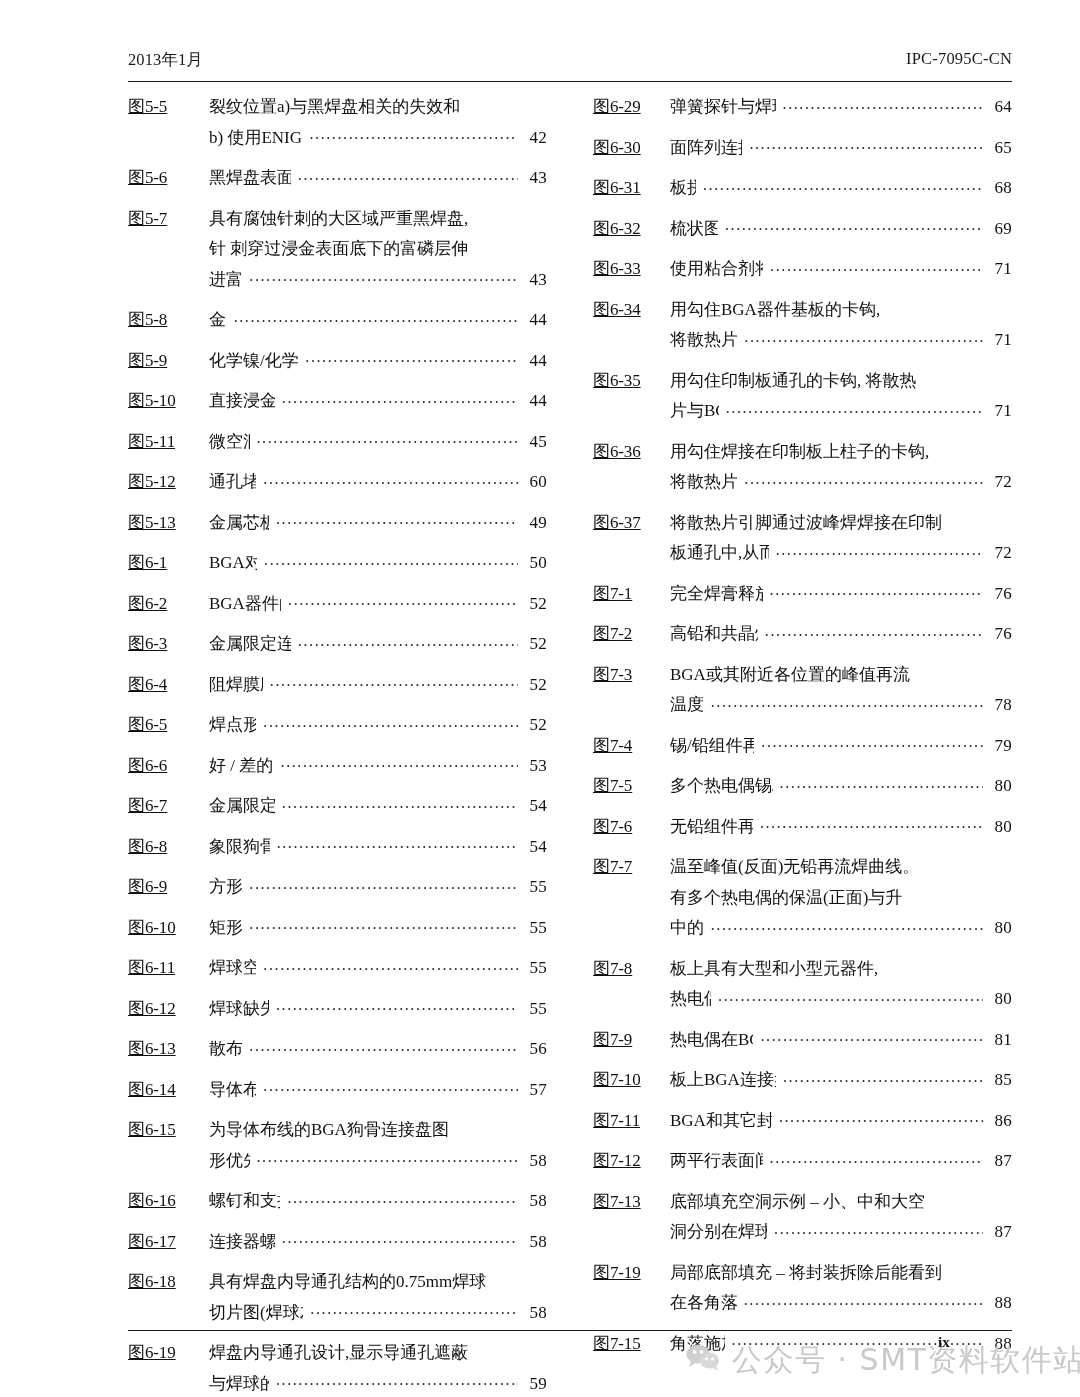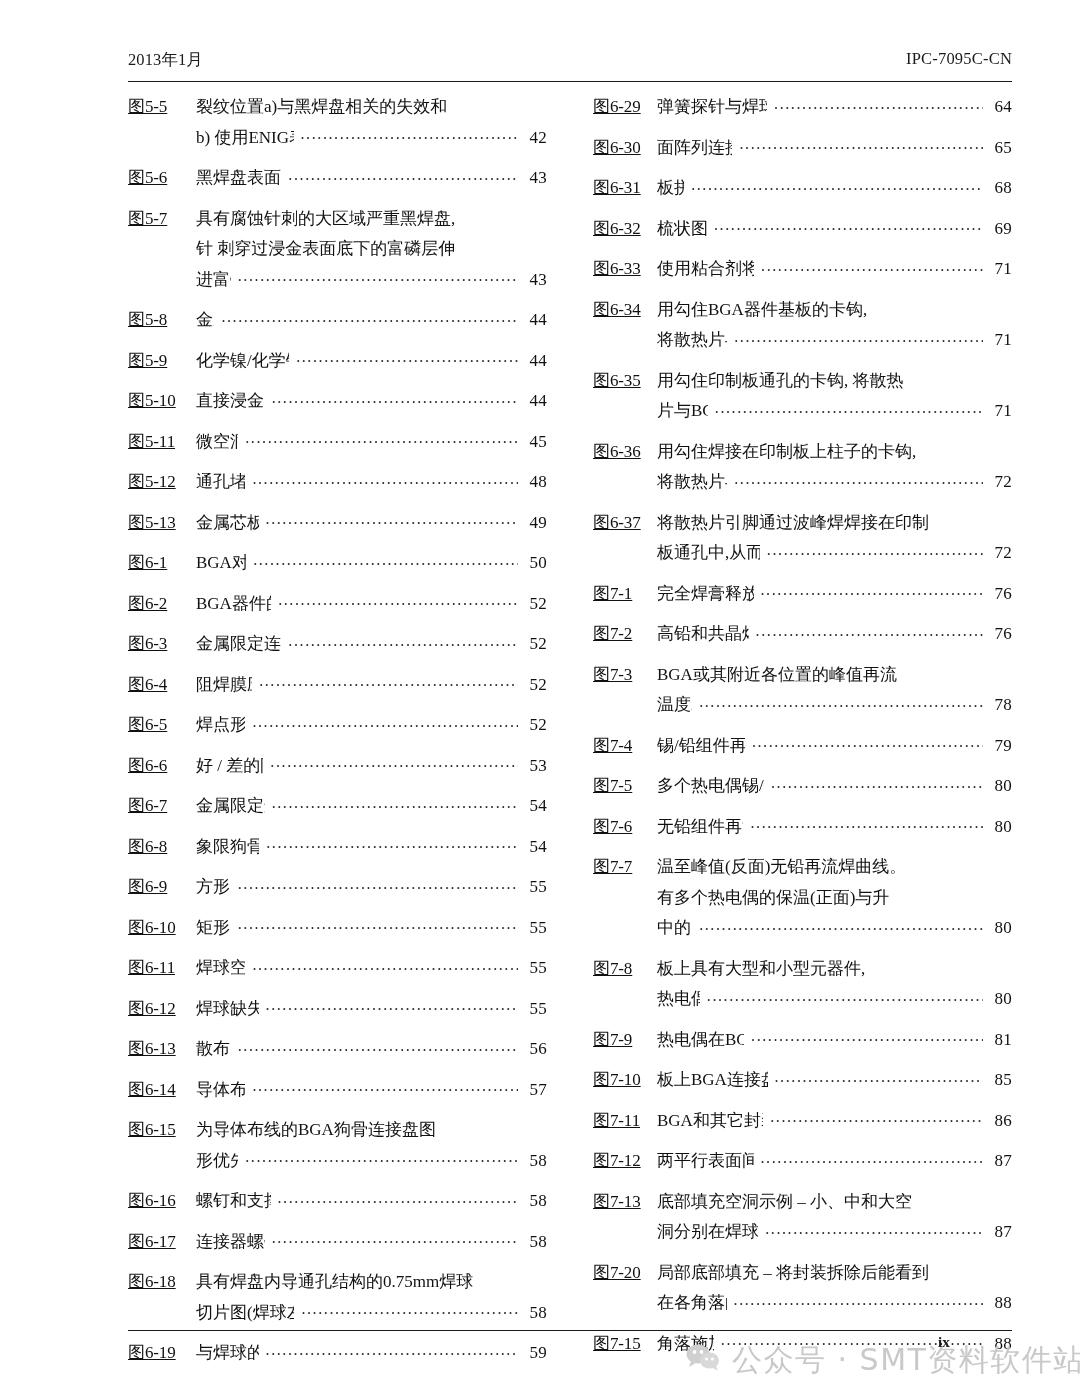--- a/index.html
+++ b/index.html
@@ -80,20 +80,21 @@
     white-space: nowrap;
     letter-spacing: -0.1px;
     text-decoration: underline;
   }
   .toc-col-left .fig-label { width: 68px; }
   .toc-col-right .fig-label { width: 64px; }
 
   .fig-body {
     flex: 1 1 auto;
     min-width: 0;
+    margin-left: 13px;
   }
   .fig-line {
     display: block;
     white-space: nowrap;
   }
   
   .fig-line.last {
     display: flex;
     align-items: baseline;
     width: 100%;
@@ -235,21 +236,21 @@
               <span class="pg">45</span>
             </span>
           </div>
         </div>
         <div class="toc-entry">
           <span class="fig-label">图5-12</span>
           <div class="fig-body">
             <span class="fig-line last">
               <span class="fig-text">通孔堵塞方法</span>
               <span class="leader">..................................................................................................</span>
-              <span class="pg">48</span>
+              <span class="pg">60</span>
             </span>
           </div>
         </div>
         <div class="toc-entry">
           <span class="fig-label">图5-13</span>
           <div class="fig-body">
             <span class="fig-line last">
               <span class="fig-text">金属芯板结构示例</span>
               <span class="leader">..................................................................................................</span>
               <span class="pg">49</span>
@@ -434,20 +435,21 @@
             <span class="fig-line last">
               <span class="fig-text">切片图(焊球左上角缩进是人为的)</span>
               <span class="leader">..................................................................................................</span>
               <span class="pg">58</span>
             </span>
           </div>
         </div>
         <div class="toc-entry">
           <span class="fig-label">图6-19</span>
           <div class="fig-body">
+            <span class="fig-line">焊盘内导通孔设计,显示导通孔遮蔽</span>
             <span class="fig-line last">
               <span class="fig-text">与焊球的切片图示</span>
               <span class="leader">..................................................................................................</span>
               <span class="pg">59</span>
             </span>
           </div>
         </div>
       </div>
     <div class="toc-col toc-col-right">
         <div class="toc-entry">
@@ -673,21 +675,21 @@
           <div class="fig-body">
             <span class="fig-line">底部填充空洞示例 – 小、中和大空</span>
             <span class="fig-line last">
               <span class="fig-text">洞分别在焊球的左上、左下和左侧</span>
               <span class="leader">..................................................................................................</span>
               <span class="pg">87</span>
             </span>
           </div>
         </div>
         <div class="toc-entry">
-          <span class="fig-label">图7-20</span>
+          <span class="fig-label">图7-19</span>
           <div class="fig-body">
             <span class="fig-line">局部底部填充 – 将封装拆除后能看到</span>
             <span class="fig-line last">
               <span class="fig-text">在各角落的黑色填充</span>
               <span class="leader">..................................................................................................</span>
               <span class="pg">88</span>
             </span>
           </div>
         </div>
         <div class="toc-entry">

